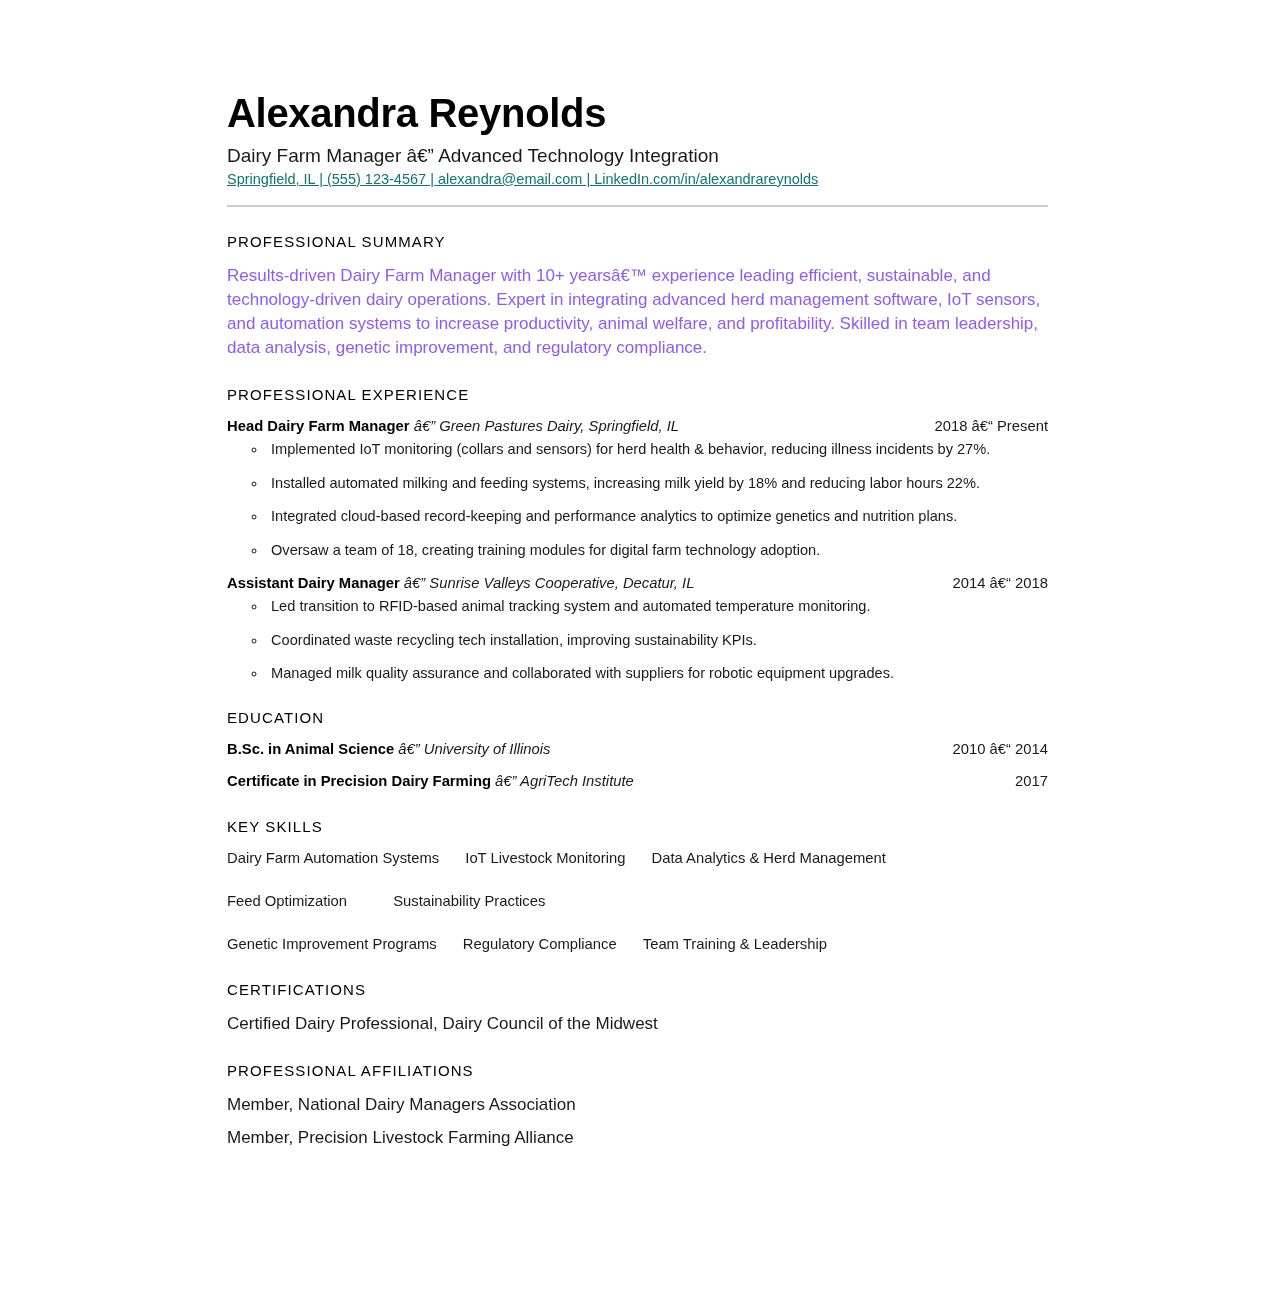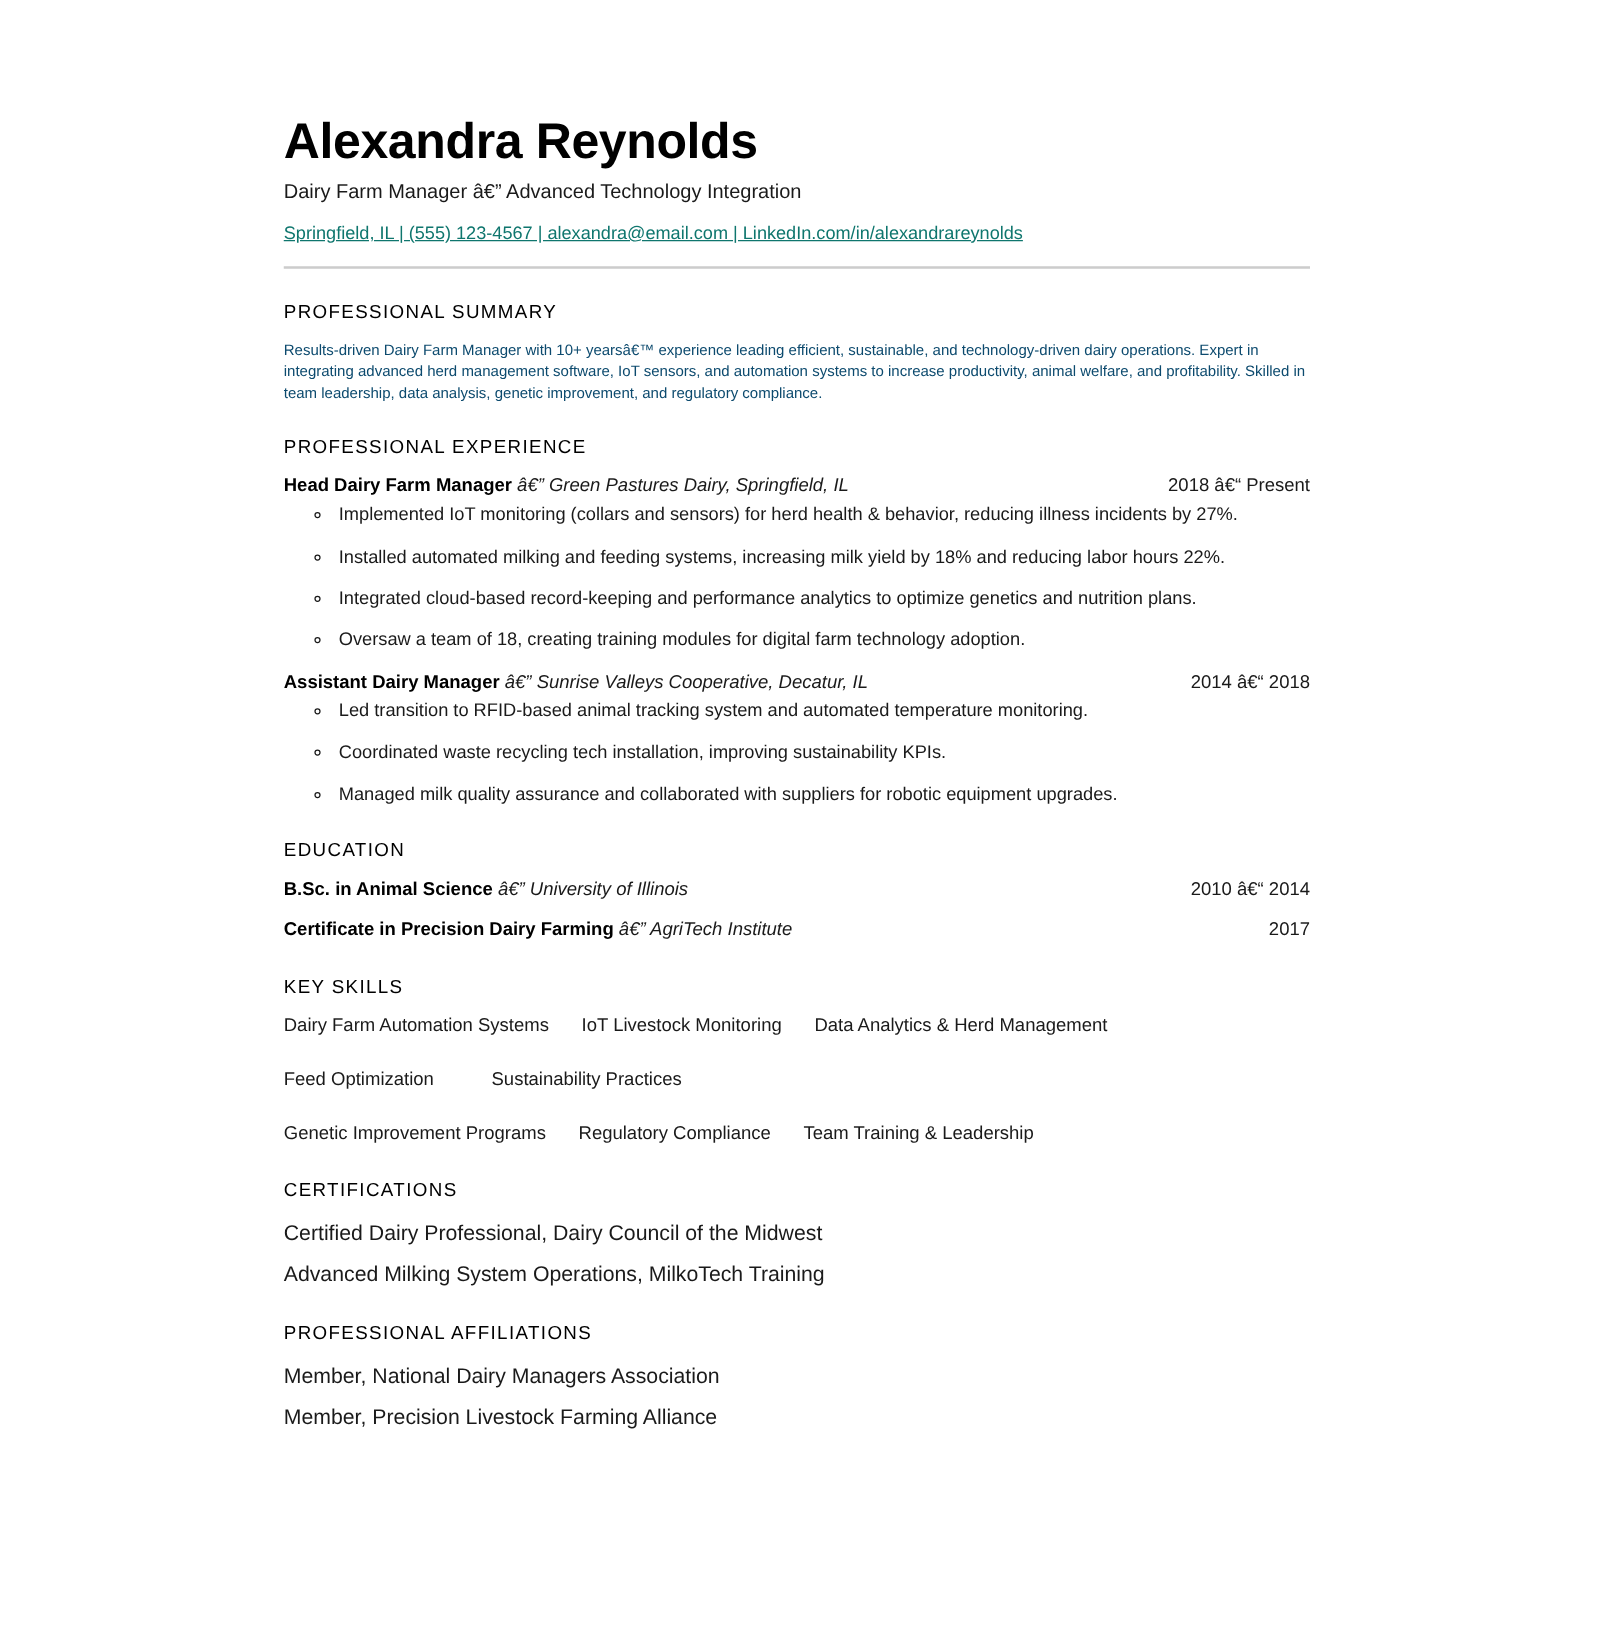--- a/index.html
+++ b/index.html
@@ -31,24 +31,24 @@
   
   .name {
     font-size: 40px;
     font-weight: bold;
     letter-spacing: -0.3px;
     line-height: 1.15;
     margin: 0 0 8px 0;
     color: #000000;
   }
   .tagline {
-    font-size: 16px;
+    font-size: 19px;
     font-weight: normal;
     line-height: 1.3;
-    margin: 0 0 12px 0;
+    margin: 0 0 0 0;
     color: #1a1a1a;
   }
   .contact {
     font-size: 14.5px;
     line-height: 1.4;
     margin: 0 0 16px 0;
     color: #0f766e;
     text-decoration: underline;
   }
   .rule {
@@ -64,24 +64,24 @@
   }
   .section-heading {
     font-size: 15px;
     font-weight: normal;
     letter-spacing: 1.1px;
     text-transform: uppercase;
     margin: 0 0 14px 0;
     color: #000000;
   }
   .summary-text {
-    font-size: 12px;
+    font-size: 17px;
     line-height: 1.42;
     margin: 0;
-    color: #0c4a6e;
+    color: #8b5cf6;
     text-align: left;
   }
 
   
   .job {
     margin: 0 0 4px 0;
   }
   .job + .job {
     margin-top: 14px;
   }
@@ -262,21 +262,20 @@
           <span class="skill">Regulatory Compliance</span>
           <span class="skill">Team Training &amp; Leadership</span>
         </div>
       </div>
     </section>
 
     <section class="section">
       <h2 class="section-heading">CERTIFICATIONS</h2>
       <div class="text-list">
         <div class="text-list-item">Certified Dairy Professional, Dairy Council of the Midwest</div>
-        <div class="text-list-item">Advanced Milking System Operations, MilkoTech Training</div>
       </div>
     </section>
 
     <section class="section">
       <h2 class="section-heading">PROFESSIONAL AFFILIATIONS</h2>
       <div class="text-list">
         <div class="text-list-item">Member, National Dairy Managers Association</div>
         <div class="text-list-item">Member, Precision Livestock Farming Alliance</div>
       </div>
     </section>

